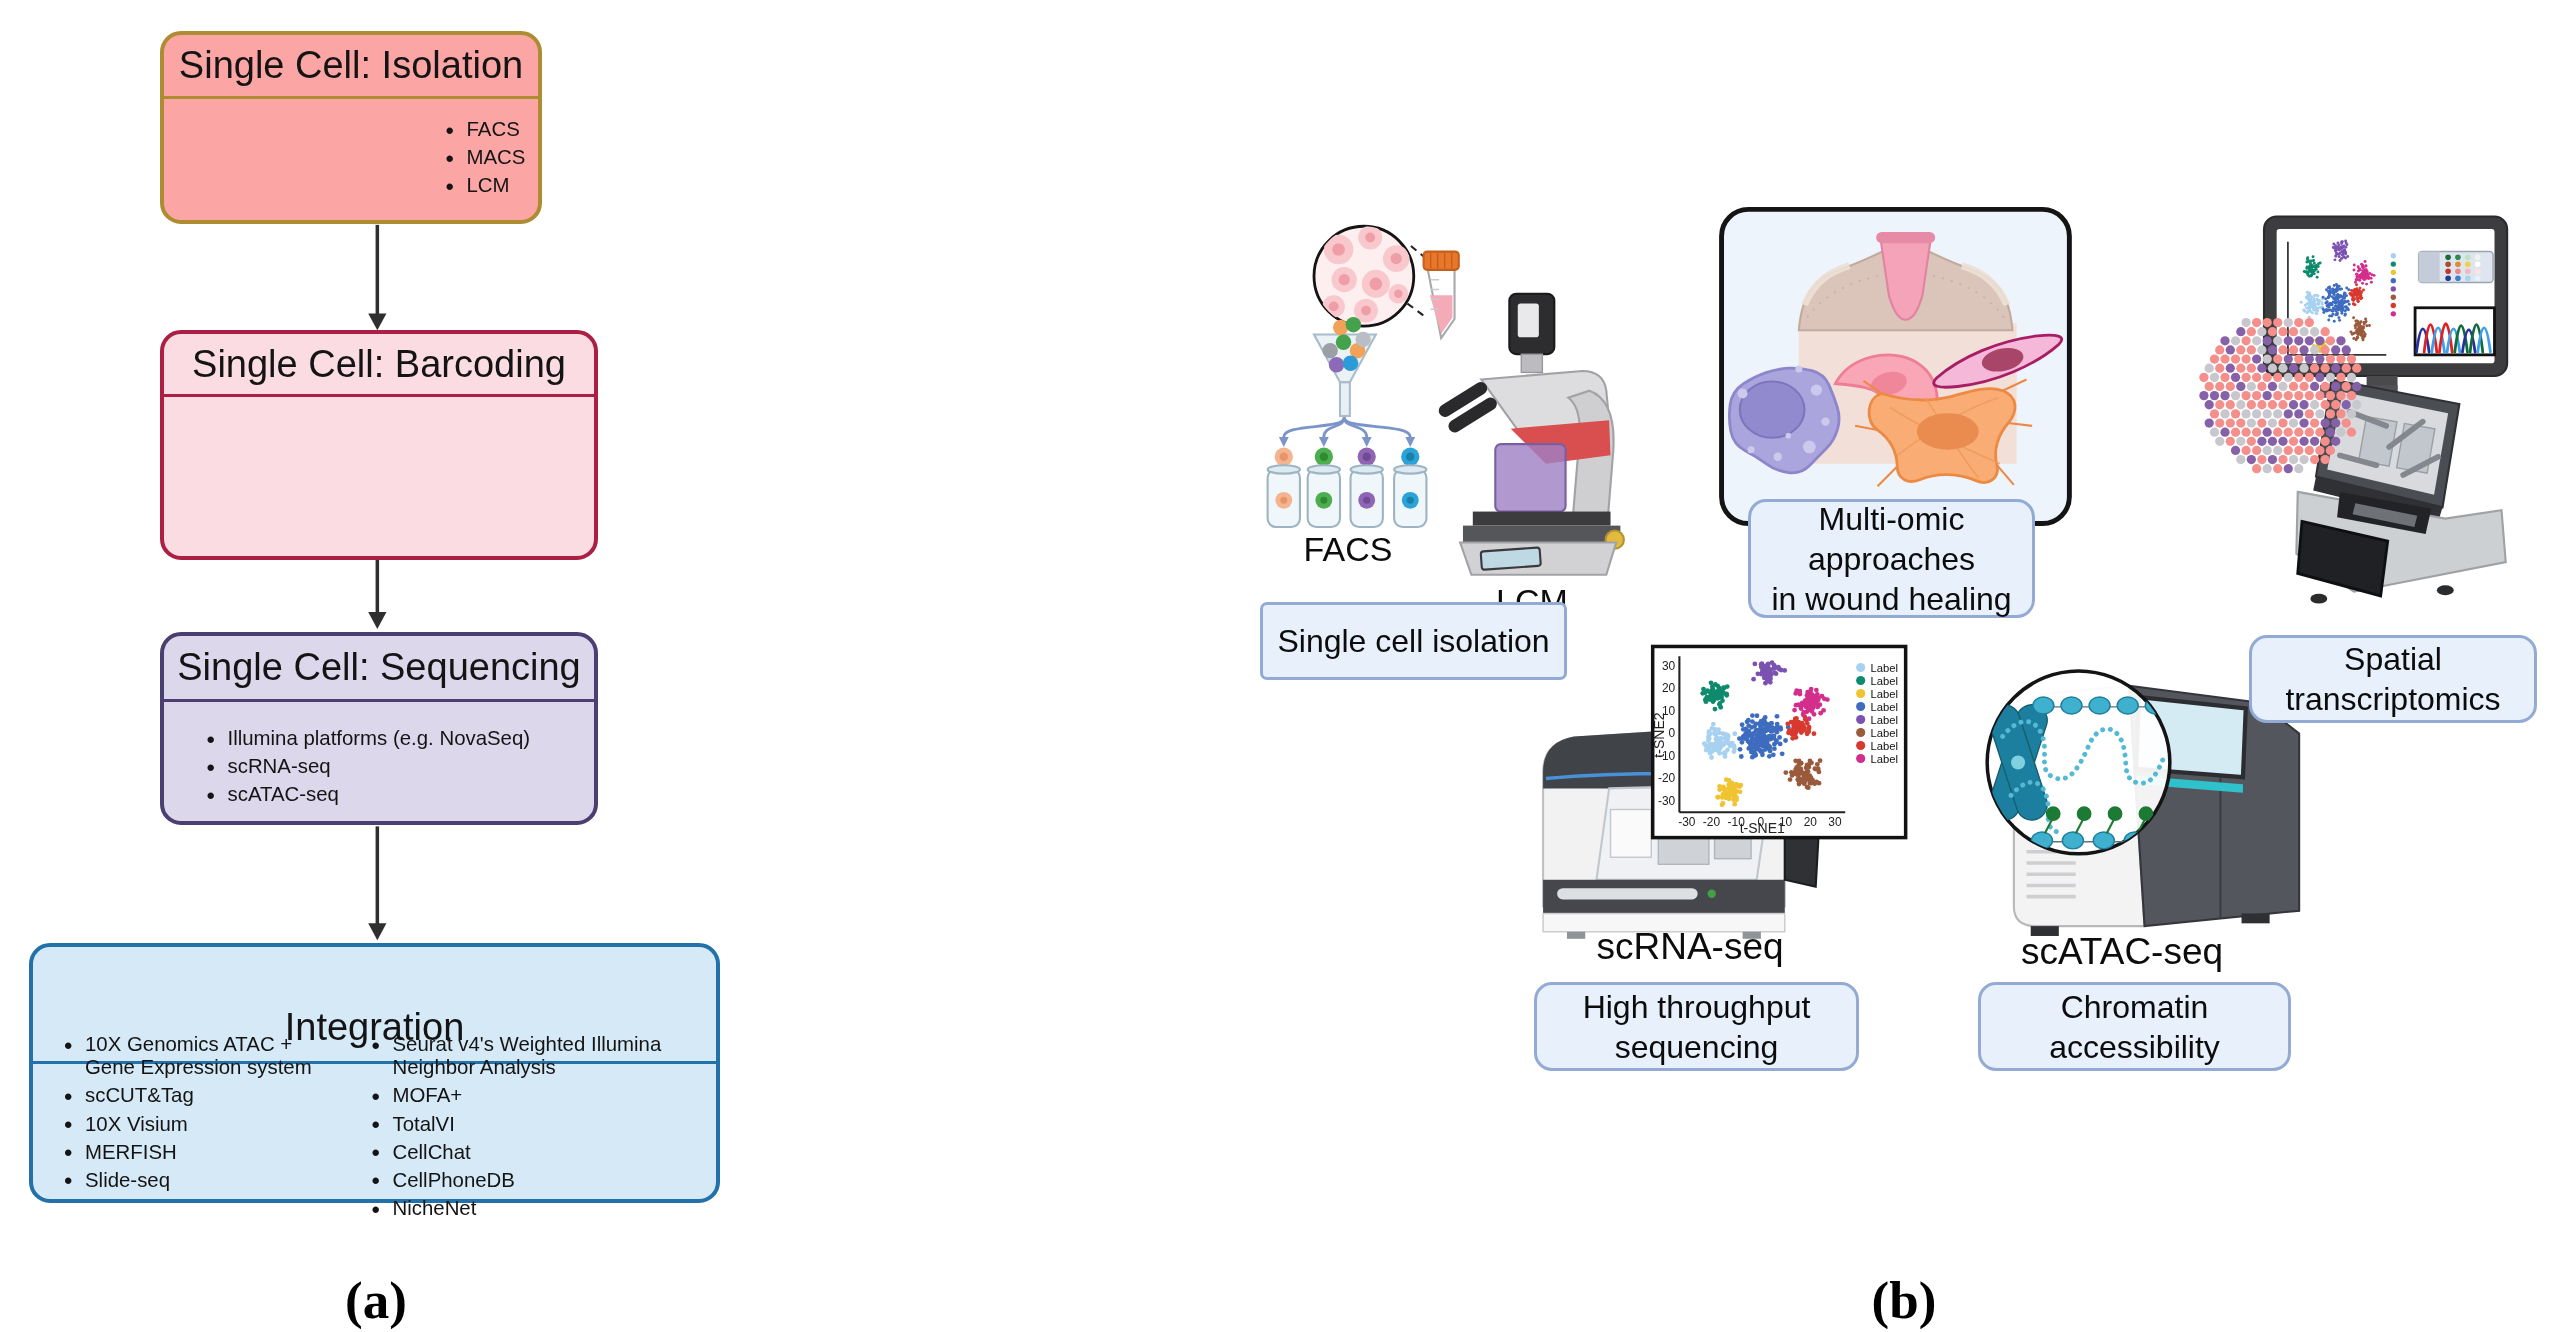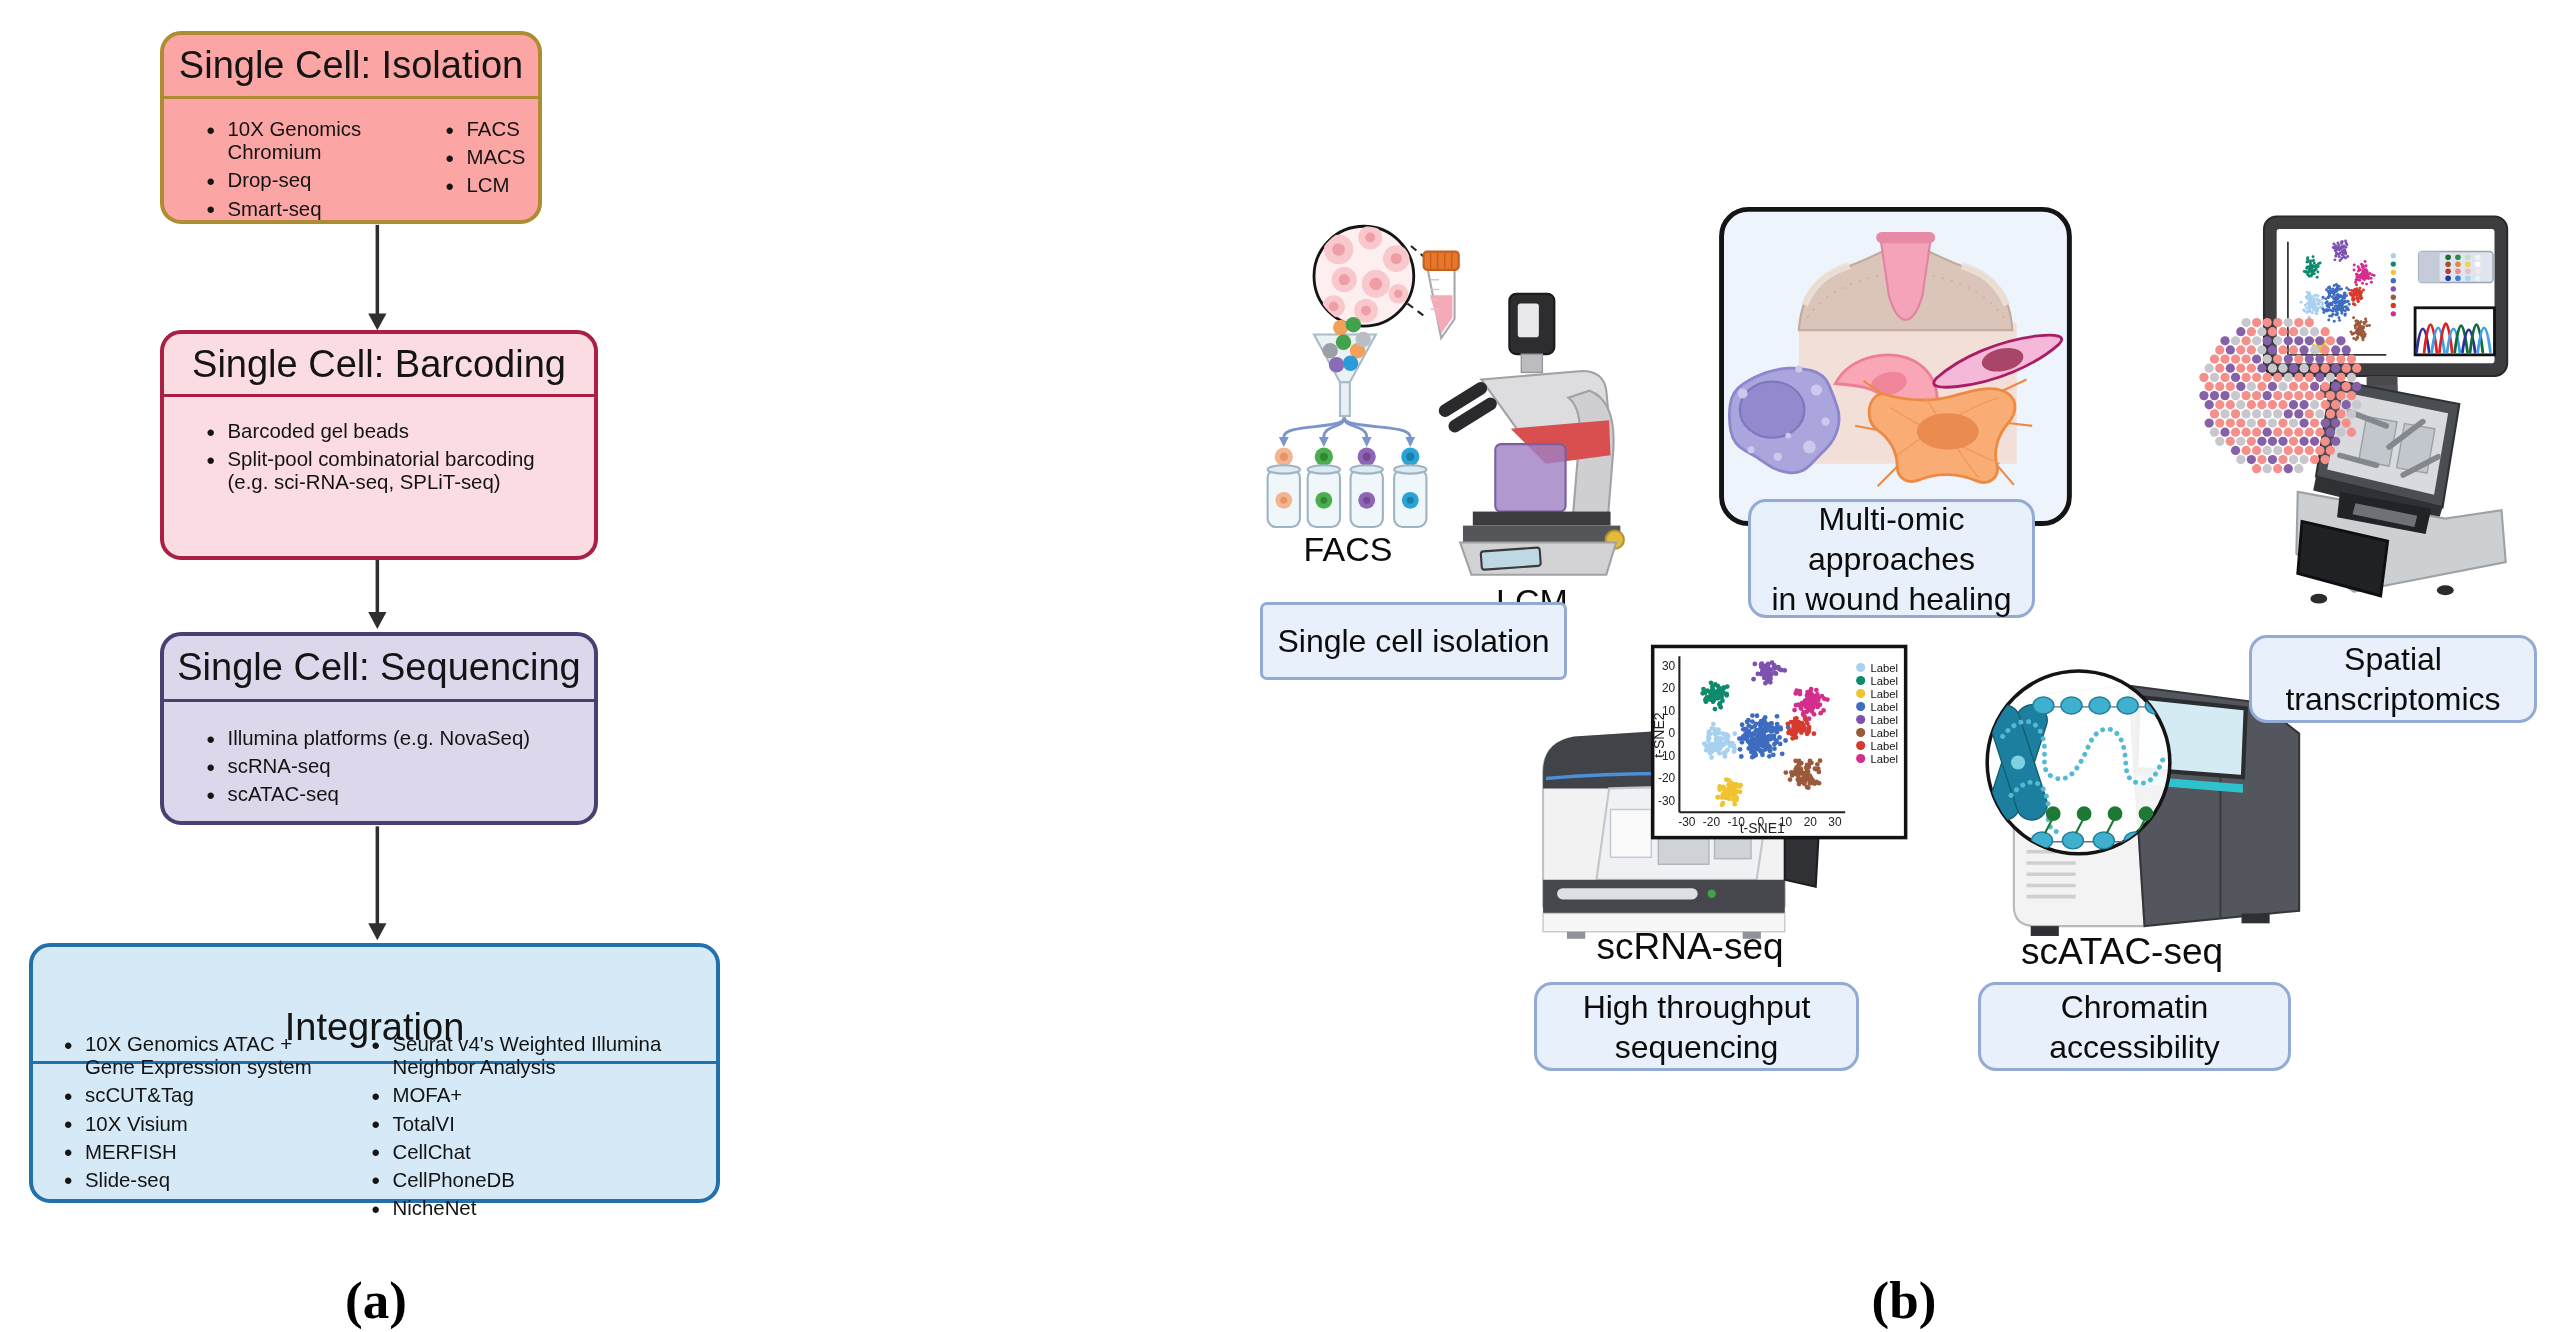--- a/index.html
+++ b/index.html
@@ -1854,38 +1854,29 @@
             <path d="M3052,1167 L3042,1186"></path>
         </g>
       </g>
     </g>
   </g>
 </svg>
 
 <section>
   <div class="flowbox" style="left: 160px; top: 31px; width: 382px; height: 193px; background: #fca5a5; border-color: rgb(173, 140, 50);">
     <div class="hd" style="height: 64px; border-bottom-color: rgb(173, 140, 50);">Single Cell: Isolation</div>
-    <ul style="left:34px;top:83px;width:197px;">
-      <li style="width:176px;">10X Genomics Chromium</li>
-      <li>Drop-seq</li>
-      <li>Smart-seq</li>
-    </ul>
     <ul style="left:273px;top:83px;width:141px;">
       <li>FACS</li>
       <li>MACS</li>
       <li>LCM</li>
     </ul>
   </div>
 
   <div class="flowbox" style="left: 160px; top: 330px; width: 438px; height: 230px; background: rgb(250, 220, 226); border-color: rgb(171, 31, 69);">
     <div class="hd" style="height: 63px; border-bottom-color: rgb(171, 31, 69);">Single Cell: Barcoding</div>
-    <ul style="left:34px;top:86px;width:379px;">
-      <li>Barcoded gel beads</li>
-      <li style="width:351px;">Split-pool combinatorial barcoding (e.g. sci-RNA-seq, SPLiT-seq)</li>
-    </ul>
   </div>
 
   <div class="flowbox" style="left: 160px; top: 632px; width: 438px; height: 193px; background: rgb(220, 215, 235); border-color: rgb(75, 63, 114);">
     <div class="hd" style="height: 66px; border-bottom-color: rgb(75, 63, 114);">Single Cell: Sequencing</div>
     <ul style="left:34px;top:91px;width:393px;">
       <li>Illumina platforms (e.g. NovaSeq)</li>
       <li>scRNA-seq</li>
       <li>scATAC-seq</li>
     </ul>
   </div>

